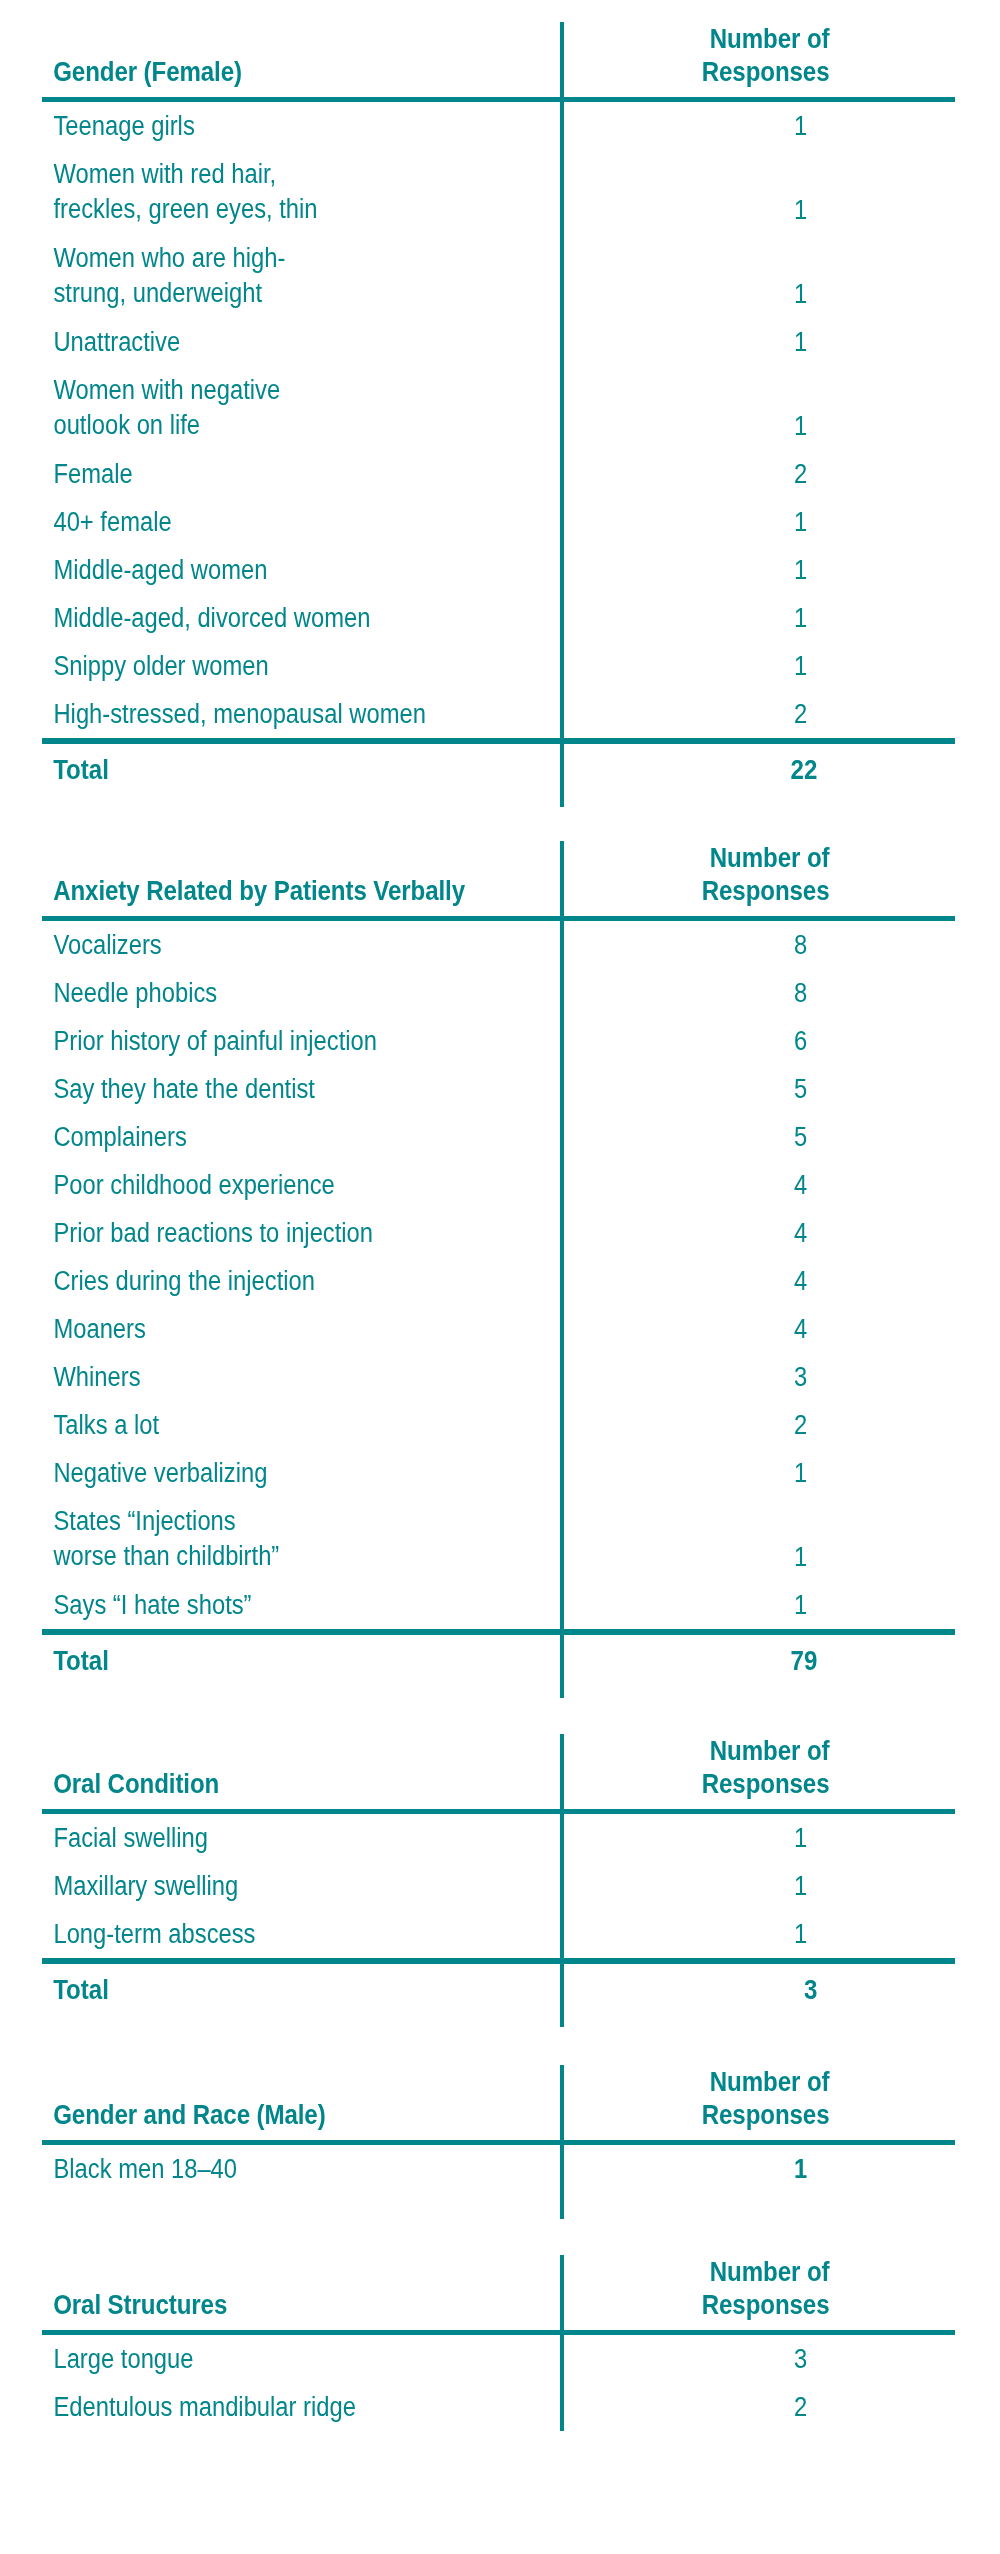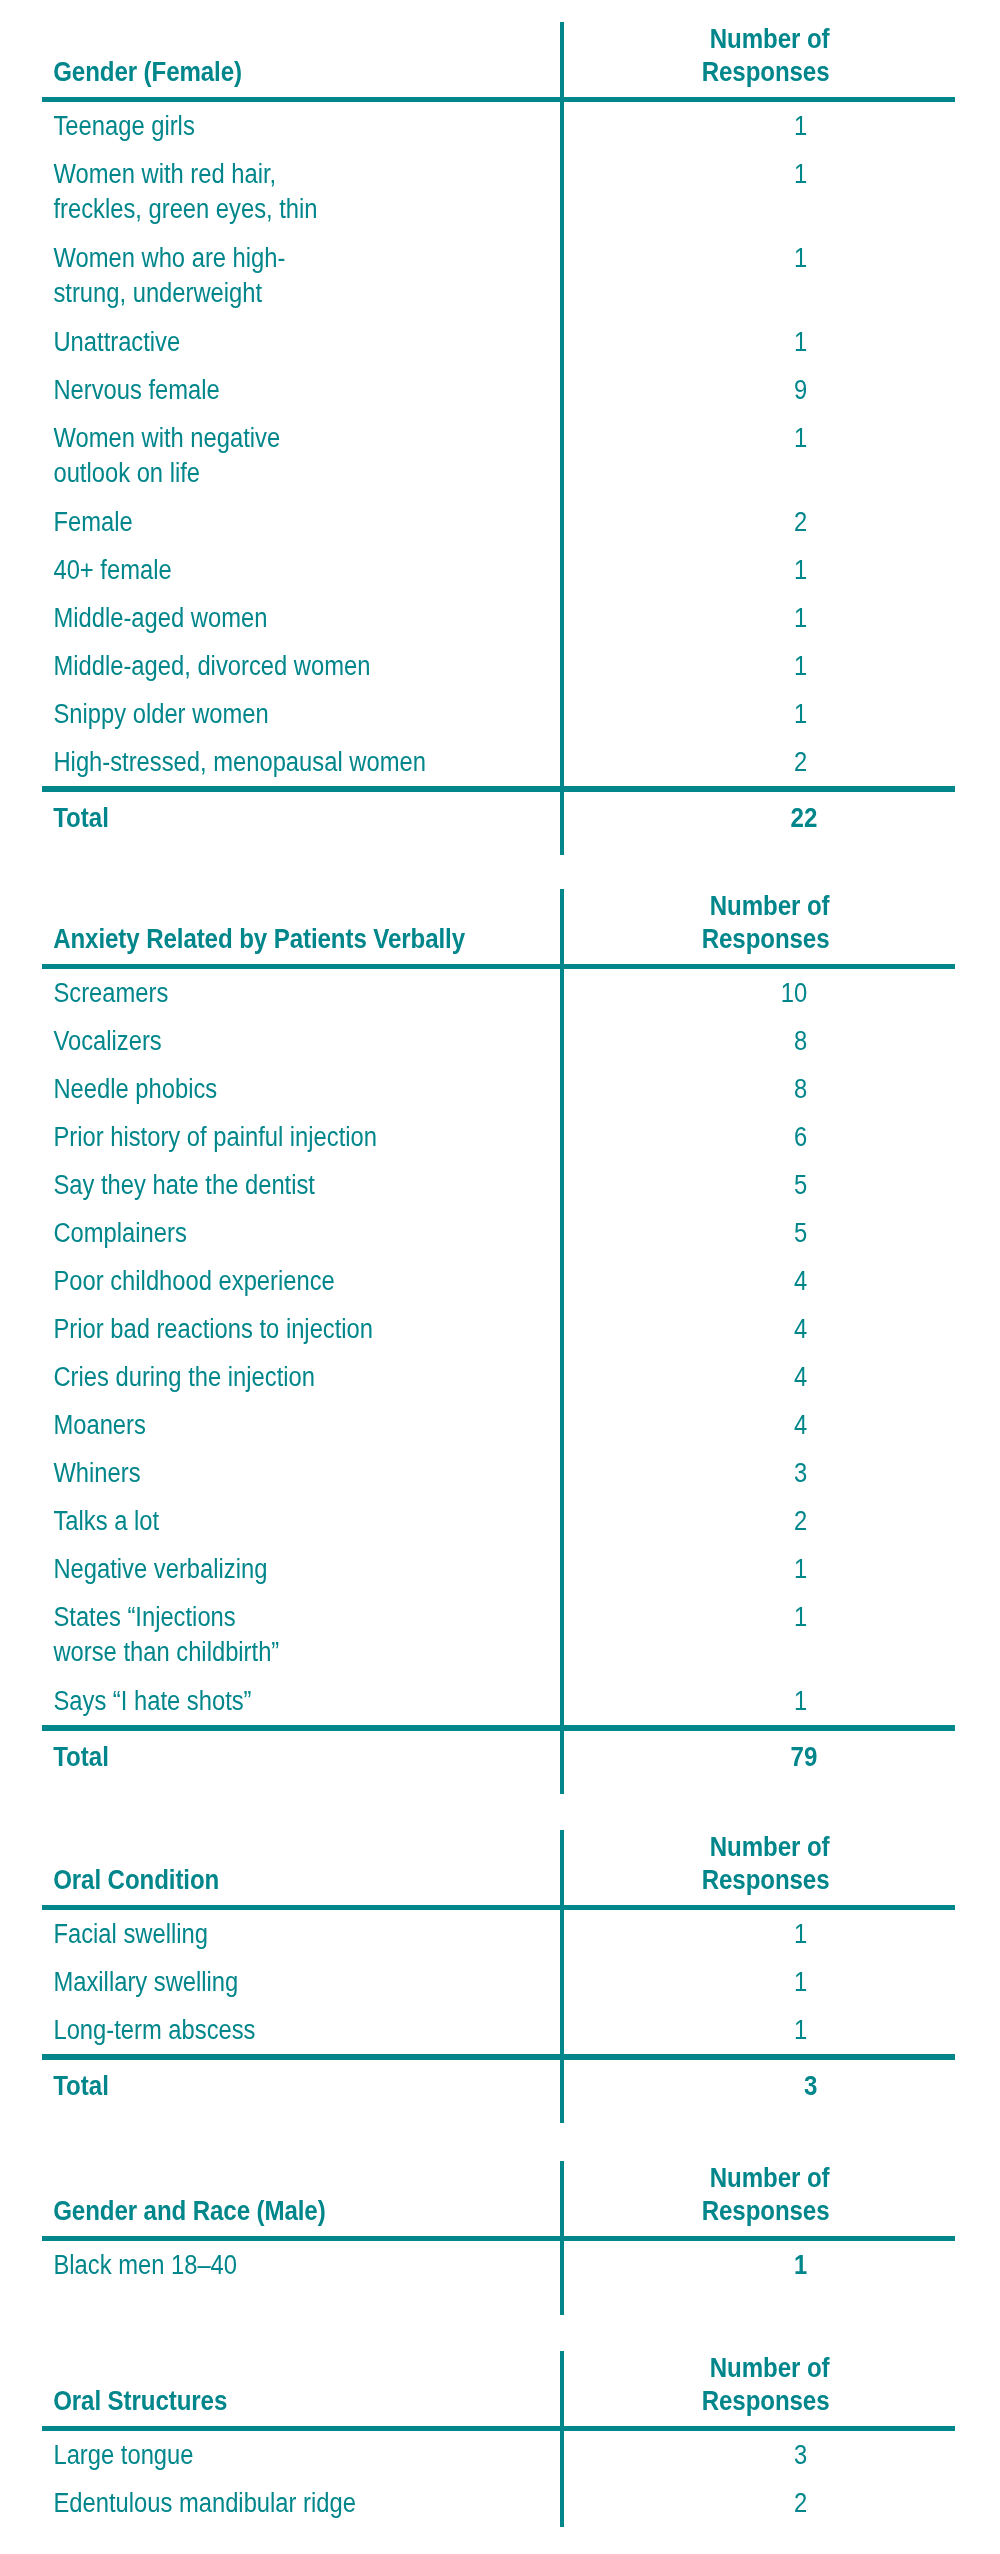--- a/index.html
+++ b/index.html
@@ -36,21 +36,21 @@
     position: absolute;
     left: 518px;
     top: 0;
     bottom: 0;
     width: 4px;
     background: #00868B;
   }
 
   .rowline {
     display: flex;
-    align-items: flex-start;
+    align-items: flex-end;
     position: relative;
     z-index: 2;
   }
 
   .c-label {
     width: 518px;
     box-sizing: border-box;
     padding-left: 13px;
     flex: 0 0 518px;
   }
@@ -183,26 +183,20 @@
         <span class="line">strung, underweight</span>
       </div>
       <div class="c-value">1</div>
     </div>
     <div class="rowline body-row">
       <div class="c-label">
           <span class="line">Unattractive</span>
         </div>
       <div class="c-value">1</div>
     </div>
-    <div class="rowline body-row">
-      <div class="c-label">
-          <span class="line">Nervous female</span>
-        </div>
-      <div class="c-value">9</div>
-    </div>
     <div class="rowline body-row two-line">
       <div class="c-label">
         <span class="line">Women with negative</span>
         <span class="line">outlook on life</span>
       </div>
       <div class="c-value">1</div>
     </div>
     <div class="rowline body-row">
       <div class="c-label">
           <span class="line">Female</span>
@@ -254,26 +248,20 @@
       <div class="c-label">
         <span class="line">Anxiety Related</span>
         <span class="line">by Patients Verbally</span>
       </div>
       <div class="c-value">Number of Responses</div>
     </div>
     <div class="hdr-rule"></div>
 
     <div class="rowline body-row">
       <div class="c-label">
-          <span class="line">Screamers</span>
-        </div>
-      <div class="c-value">10</div>
-    </div>
-    <div class="rowline body-row">
-      <div class="c-label">
           <span class="line">Vocalizers</span>
         </div>
       <div class="c-value">8</div>
     </div>
     <div class="rowline body-row">
       <div class="c-label">
           <span class="line">Needle phobics</span>
         </div>
       <div class="c-value">8</div>
     </div>

